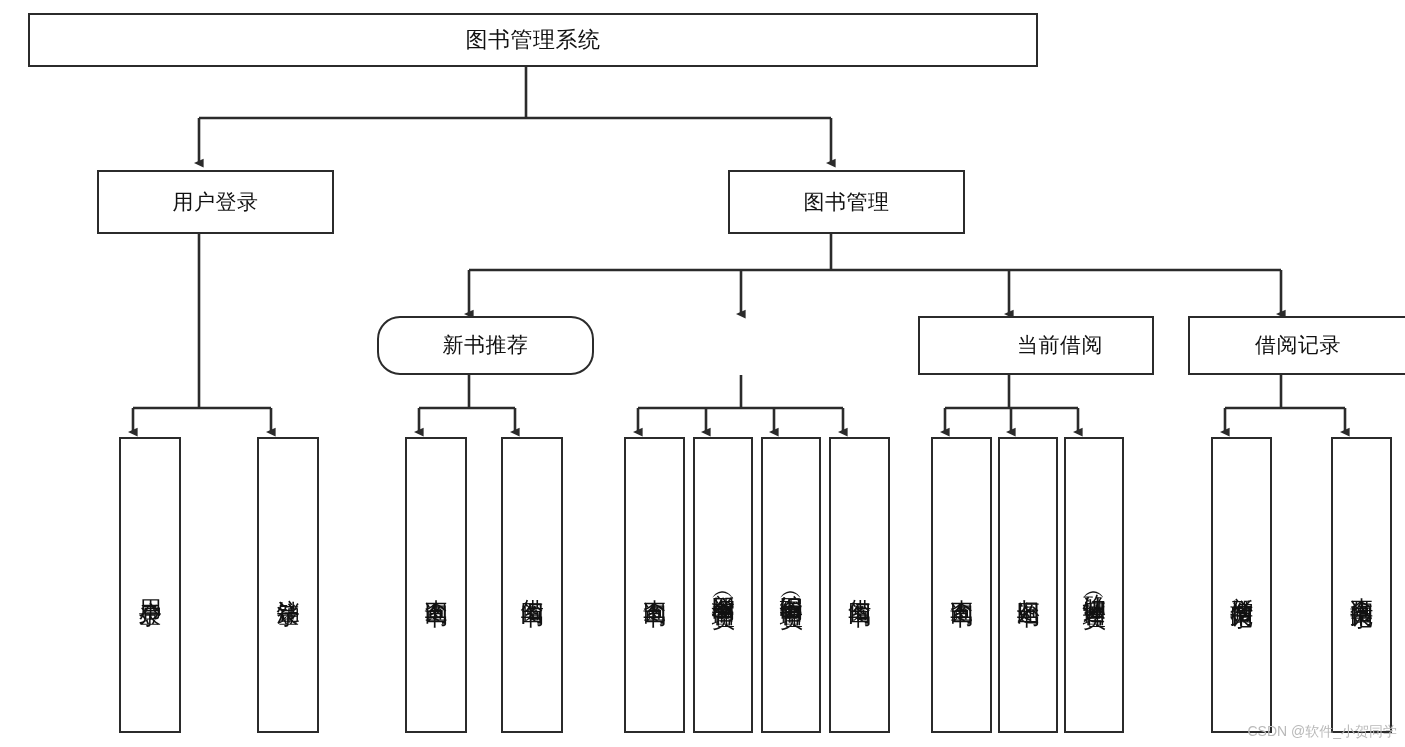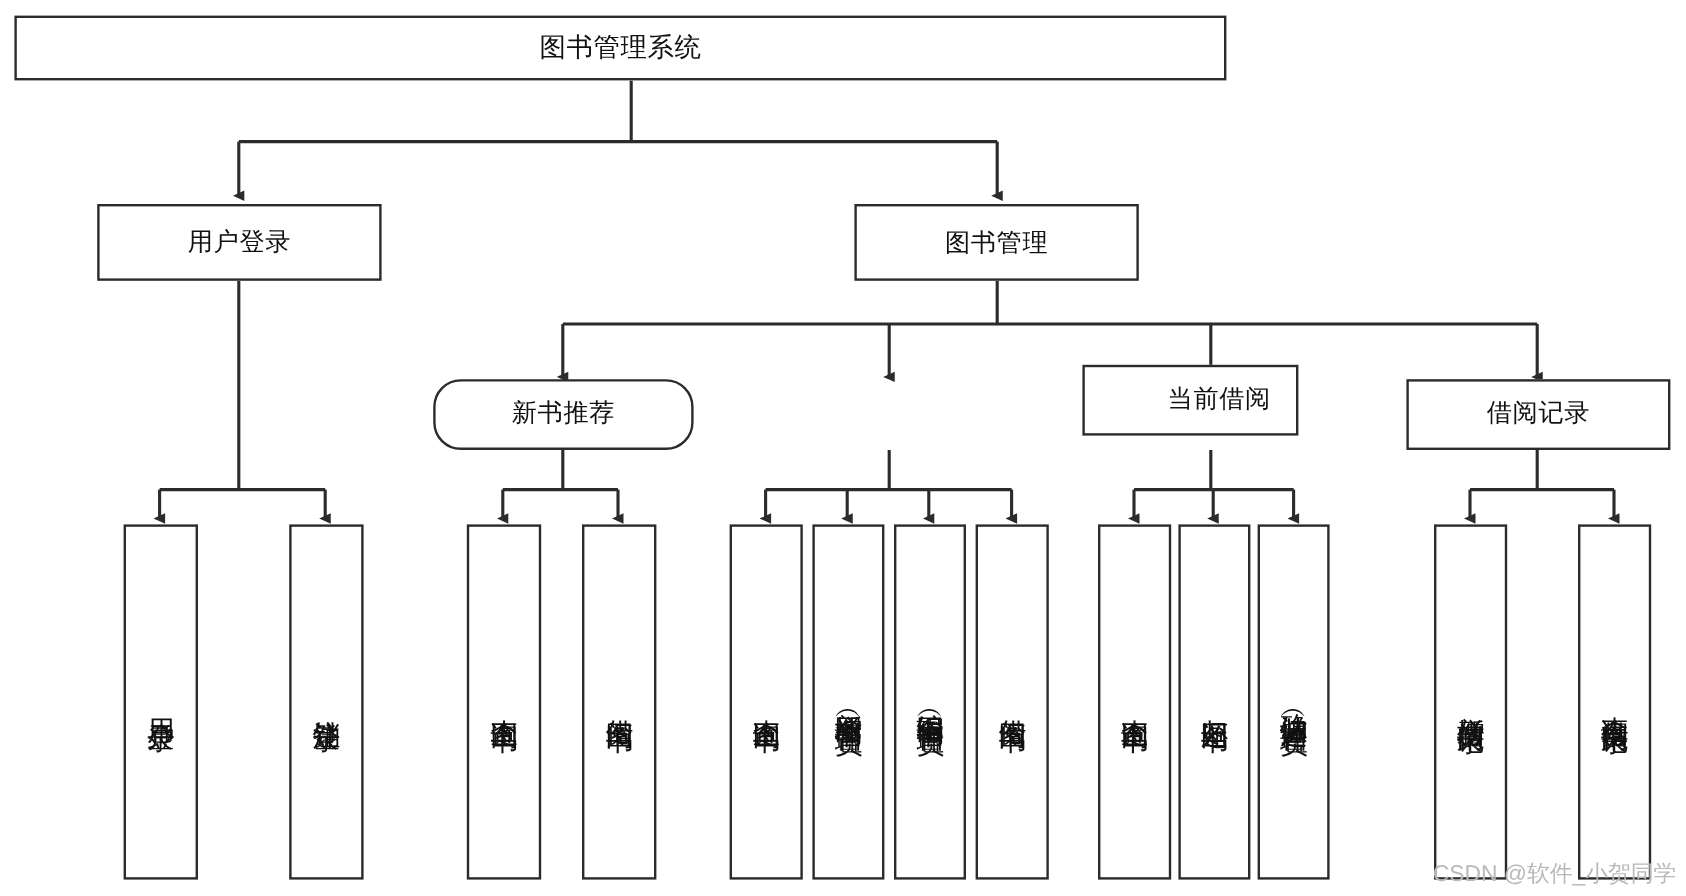--- a/index.html
+++ b/index.html
@@ -27,20 +27,21 @@
   }
   .node {
     position: absolute;
     box-sizing: border-box;
     border: 2px solid #2b2b2b;
     background: #ffffff;
     display: flex;
     align-items: center;
     justify-content: center;
     color: #111111;
+    margin-left: 16px;
   }
   .node .label {
     display: block;
     text-align: center;
     line-height: 1.18;
     letter-spacing: 0.5px;
   }
   
   .node.horiz .label {
     font-size: 21px;
@@ -59,21 +60,21 @@
     text-orientation: upright;
     font-size: 23px;
     line-height: 1.28;
     letter-spacing: 2px;
     max-height: 280px;
   }
   #watermark {
     position: absolute;
     right: 8px;
     bottom: 6px;
-    font-size: 19px;
+    font-size: 14px;
     color: #b9b9b9;
     white-space: nowrap;
     font-family: "Liberation Sans", "DejaVu Sans", sans-serif;
   }
 </style>
 </head>
 <body>
 
 <div id="diagram-root">
 
@@ -129,28 +130,28 @@
     </g>
   </svg>
 
   <div class="node horiz root" style="left:12px; top:13px; width:1010px; height:54px;">
     <span class="label">图书管理系统</span>
   </div>
 
   <div class="node horiz" style="left:81px; top:170px; width:237px; height:64px;">
     <span class="label">用户登录</span>
   </div>
-  <div class="node horiz" style="left:712px; top:170px; width:237px; height:64px;font-family:Liberation Serif, serif;">
+  <div class="node horiz" style="left:712px; top:170px; width:237px; height:64px;">
     <span class="label">图书管理</span>
   </div>
 
   <div class="node horiz" style="left:361px; top:316px; width:217px; height:59px;border-radius:23px;">
     <span class="label">新书推荐</span>
   </div>
-  <div class="node horiz" style="left:902px; top:304px; width:180px; height:59px;padding-left:48px;">
+  <div class="node horiz" style="left:902px; top:316px; width:236px; height:59px;padding-left:48px;">
     <span class="label">当前借阅</span>
   </div>
   <div class="node horiz" style="left:1172px; top:316px; width:220px; height:59px;">
     <span class="label">借阅记录</span>
   </div>
 
   <div class="node vert" style="left:103px; top:437px; width:62px; height:296px;">
     <span class="label">用户登录</span>
   </div>
   <div class="node vert" style="left:241px; top:437px; width:62px; height:296px;">

